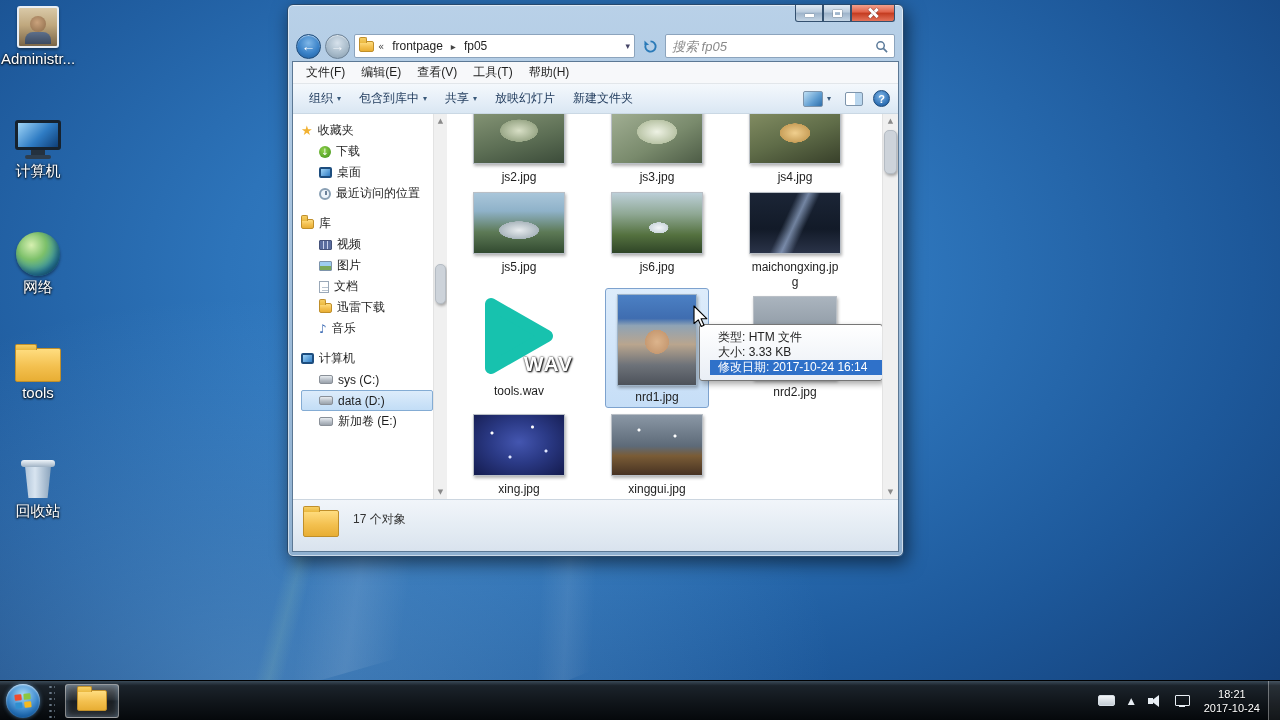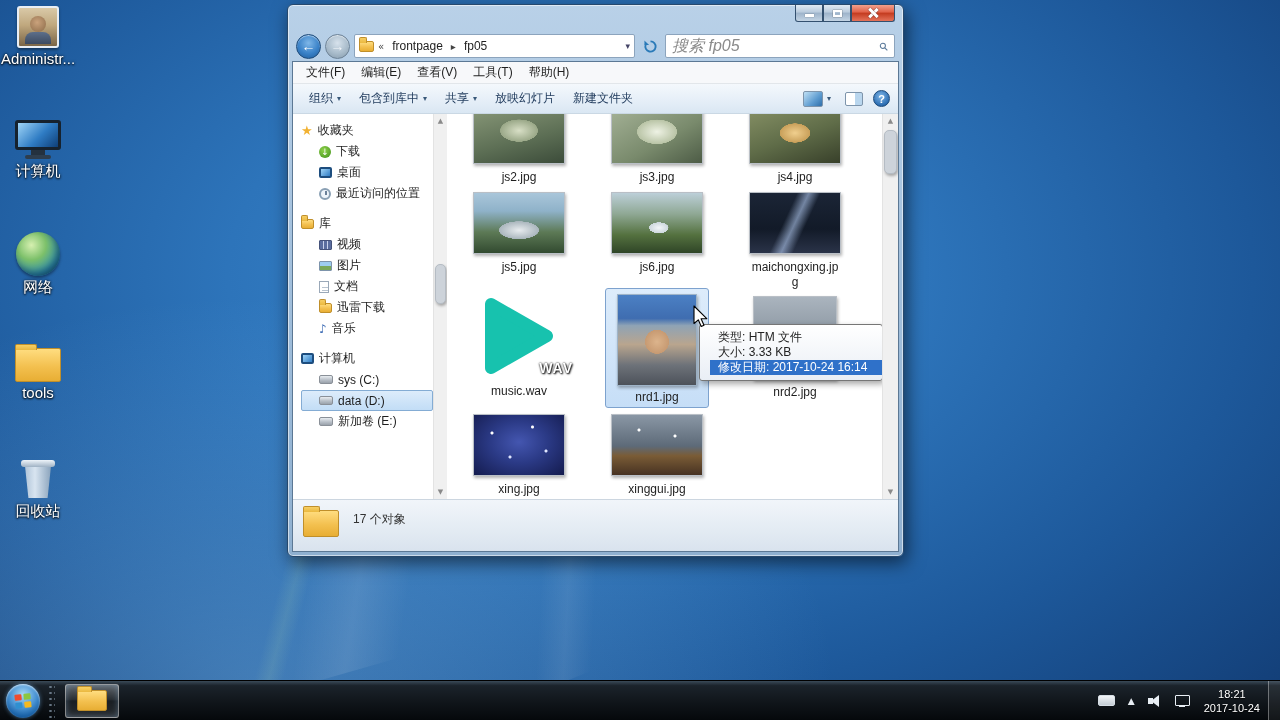--- a/index.html
+++ b/index.html
@@ -77,21 +77,21 @@
      border-color:#6d8296;color:#f2f6fa}
   .crumbbar{flex:1;height:24px;background:#fff;border:1px solid #8ca4bd;border-radius:2px;
      display:flex;align-items:center;padding:0 4px;gap:4px}
   .crumb-folder{width:15px;height:11px}
   .crumb-sep{color:#444;font-size:10px;font-family:"DejaVu Sans",sans-serif}
   .crumb{padding:1px 4px;border-radius:2px}
   .crumb-dd{margin-left:auto;color:#446;font-size:9px;font-family:"DejaVu Sans",sans-serif}
   .refreshbtn{width:22px;height:24px;display:flex;align-items:center;justify-content:center;background:transparent;border:none}
   .searchbox{width:230px;height:24px;background:#fff;border:1px solid #8ca4bd;border-radius:2px;
      display:flex;align-items:center;padding:0 6px}
-  .searchbox input{flex:1;border:none;outline:none;font-size:16px;color:#3b82f6;
+  .searchbox input{flex:1;border:none;outline:none;font-size:13px;color:#3b82f6;
      font-family:"Liberation Sans","DejaVu Sans",sans-serif;background:transparent}
   .searchbox input::placeholder{color:#8a8a8a;font-style:italic}
 
   .client{flex:1;background:#fff;border:1px solid #5c7894;display:flex;flex-direction:column;overflow:hidden}
   .menubar{height:22px;background:#f7f8fa;border-bottom:1px solid #e2e6ea;display:flex;align-items:center;
      gap:2px;padding:0 6px;font-size:12px}
   .menubar span{padding:2px 7px}
   .toolbar{height:30px;display:flex;align-items:center;padding:0 8px;gap:2px;font-size:12px;color:#1e395b;
      background:linear-gradient(#f4f8fc 0%,#e6eff8 55%,#dae7f3 100%);border-bottom:1px solid #cad8e4}
   .tbtn{display:flex;align-items:center;gap:4px;padding:4px 8px;border-radius:2px}
@@ -151,21 +151,21 @@
   .th-js5{background:radial-gradient(ellipse 36px 16px at 50% 62%,#e8ecef 0%,#aab6bd 55%,rgba(0,0,0,0) 56%),linear-gradient(#a9c6da 0%,#8fb2c9 30%,#5d7a56 65%,#324a30 100%)}
   .th-js6{background:radial-gradient(ellipse 16px 9px at 52% 58%,#f2f6f8 0%,#cdd8dd 60%,rgba(0,0,0,0) 61%),linear-gradient(#bccfd8 0%,#8fa894 35%,#54713f 70%,#2f4527 100%)}
   .th-mcx{background:linear-gradient(115deg,rgba(170,200,255,0) 40%,rgba(190,215,255,.55) 50%,rgba(170,200,255,0) 60%),linear-gradient(#1b2536 0%,#121a28 60%,#2a3348 100%)}
   .th-nrd1{width:80px;height:92px;margin:0 auto 4px;border:1px solid #9fb4c8;
      background:radial-gradient(circle 17px at 50% 52%,#dcb48c 0%,#c79a72 70%,rgba(0,0,0,0) 71%),linear-gradient(#4b80c4 0%,#3f6db0 26%,#8fa3b5 34%,#b9a58e 55%,#6d7279 78%,#4d525a 100%)}
   .th-nrd2{width:84px;height:84px;margin:0 auto 5px;background:linear-gradient(#aab4be 0%,#8a95a0 50%,#6d7884 100%)}
   .th-xing{background:radial-gradient(circle 1px at 20% 30%,#fff 0 1px,rgba(0,0,0,0) 2px),radial-gradient(circle 1px at 65% 20%,#fff 0 1px,rgba(0,0,0,0) 2px),radial-gradient(circle 1px at 80% 60%,#dfe6ff 0 1px,rgba(0,0,0,0) 2px),radial-gradient(circle 1px at 40% 70%,#dfe6ff 0 1px,rgba(0,0,0,0) 2px),radial-gradient(ellipse at 50% 45%,#4456b0 0%,#2b3a86 45%,#141b4e 100%)}
   .th-xinggui{background:radial-gradient(circle 1px at 30% 25%,#fff 0 1px,rgba(0,0,0,0) 2px),radial-gradient(circle 1px at 70% 35%,#fff 0 1px,rgba(0,0,0,0) 2px),linear-gradient(#8a97a5 0%,#5d6a78 52%,#7a5c36 68%,#473222 100%)}
 
   .tile-wav .wavbox{position:relative;width:96px;height:84px;margin:0 auto 6px}
-  .wavtxt{position:absolute;right:-6px;bottom:2px;font-weight:bold;font-size:14px;letter-spacing:1px;color:#fff;
+  .wavtxt{position:absolute;right:-6px;bottom:2px;font-weight:bold;font-size:21px;letter-spacing:1px;color:#fff;
      text-shadow:0 0 2px #000,1px 1px 2px #000}
 
   .sel-tile{position:absolute;border:1px solid #7da2ce;border-radius:3px;
      background:linear-gradient(#ddecfb,#c6def7);text-align:center;padding-top:5px}
 
   .tooltip{position:absolute;width:184px;border:1px solid #767676;border-radius:3px;z-index:30;
      background:linear-gradient(#ffffff,#e9eef5);box-shadow:2px 3px 6px rgba(0,0,0,.35);
      font-size:12px;line-height:15px;padding:5px 0 5px 10px}
   .tooltip .tl{display:block;padding:0 8px;color:#222}
   .tooltip .tl.hl{background:#2f71c9;color:#fff}
@@ -437,21 +437,21 @@
             <div class="flabel wrap">maichongxing.jpg</div>
           </div>
 
           <div class="tile tile-wav" style="left:12px;top:180px">
             <div class="wavbox">
               <svg width="84" height="84" viewBox="0 0 84 84">
                 <polygon points="14,10 70,42 14,74" fill="#17c2ae" stroke="#17c2ae" stroke-width="12" stroke-linejoin="round"></polygon>
               </svg>
               <span class="wavtxt">WAV</span>
             </div>
-            <div class="flabel">music.wav</div>
+            <div class="flabel">tools.wav</div>
           </div>
 
           <div class="sel-tile" style="left:158px;top:174px;width:104px;height:120px">
             <div class="thumb th-nrd1"></div>
             <div class="flabel">nrd1.jpg</div>
           </div>
 
           <div class="tile" style="left:288px;top:182px">
             <div class="thumb th-nrd2"></div>
             <div class="flabel">nrd2.jpg</div>

